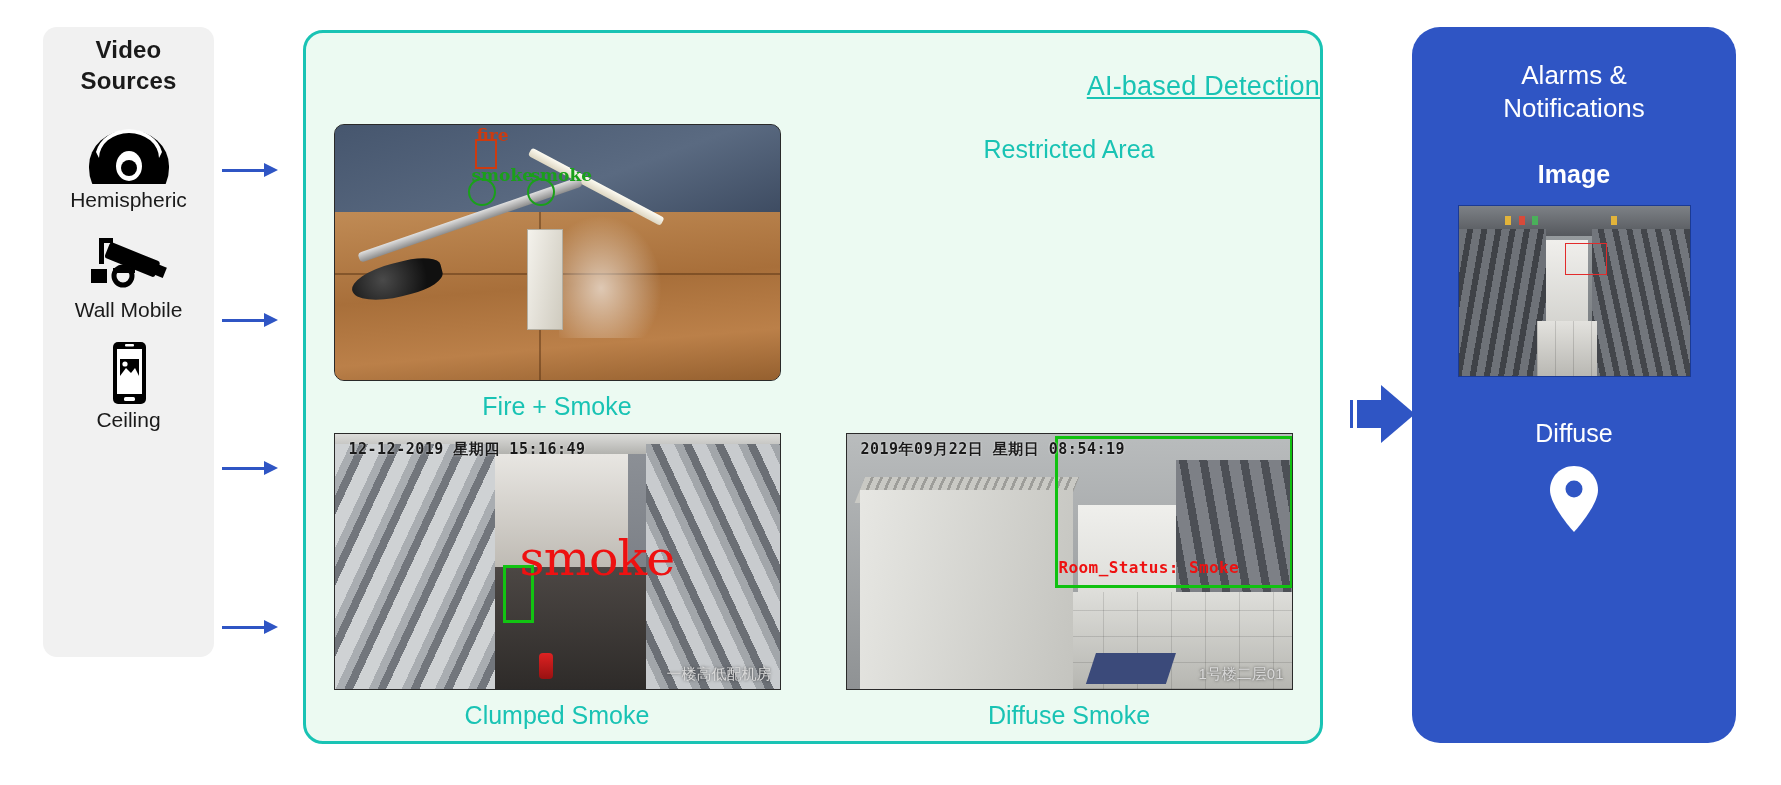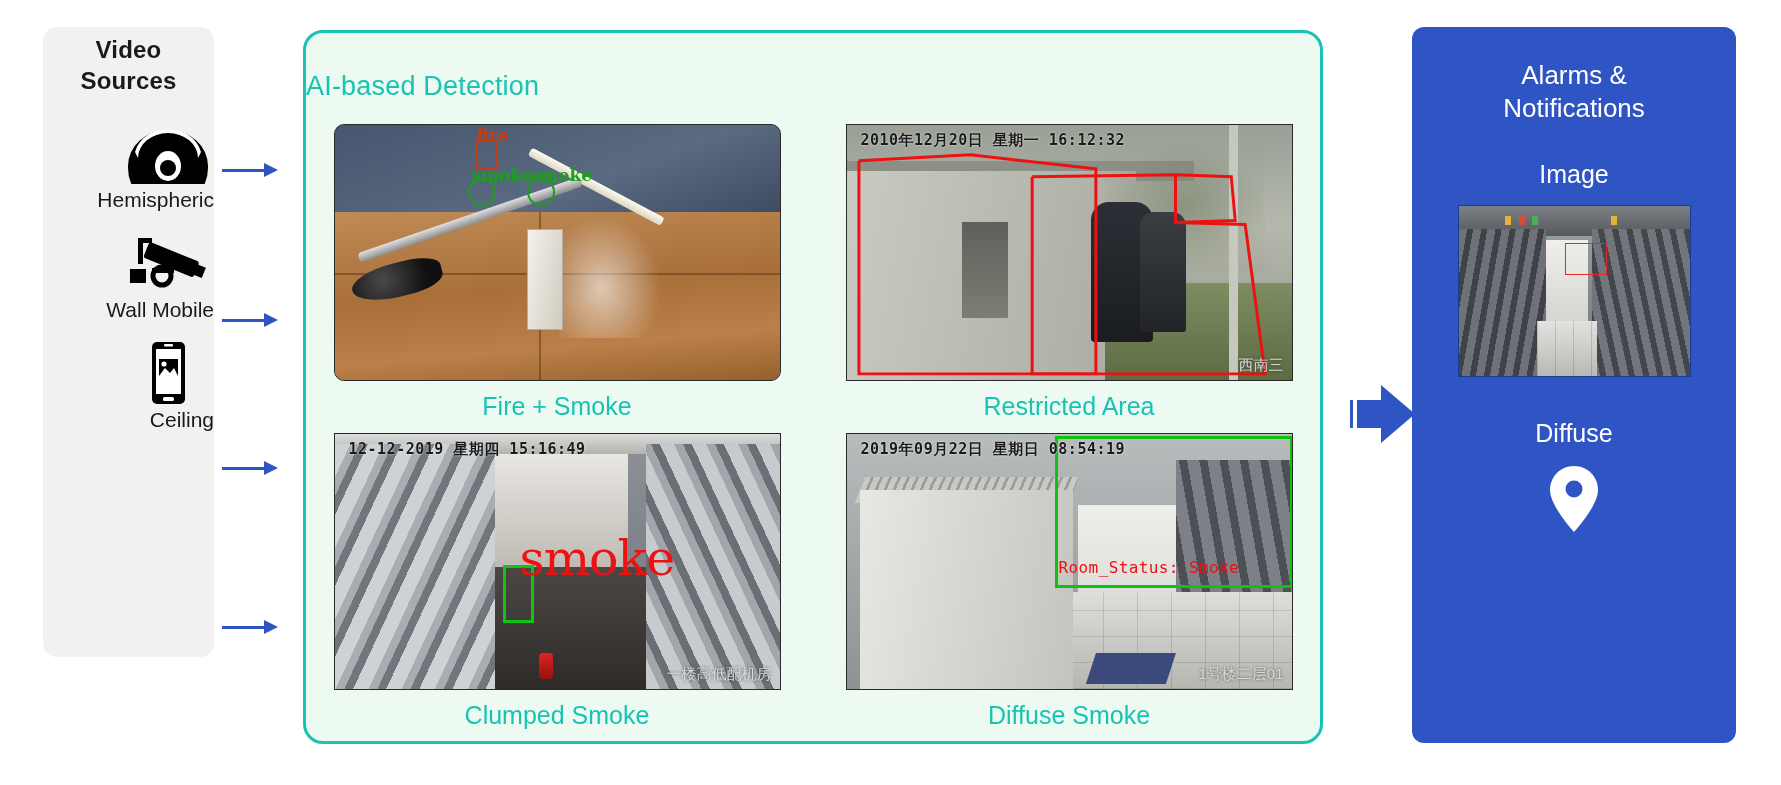--- a/index.html
+++ b/index.html
@@ -36,21 +36,21 @@
     color: #1a1a1a;
     line-height: 1.28;
     text-align: center;
     letter-spacing: .2px;
   }
   .source-item {
     margin-top: 20px;
     width: 100%;
     display: flex;
     flex-direction: column;
-    align-items: flex-end;
+    align-items: center;
   }
   .source-item.first { margin-top: 26px; }
   .source-icon { height: 62px; display: flex; align-items: center; justify-content: center; }
   .source-label {
     margin-top: 4px;
     font-size: 21px;
     color: #1a1a1a;
     text-align: center;
     white-space: nowrap;
   }
@@ -78,24 +78,25 @@
     position: absolute;
     left: 303px; top: 30px;
     width: 1020px; height: 714px;
     background: #ecfaf2;
     border: 3px solid #19c3b4;
     border-radius: 20px;
     box-sizing: border-box;
   }
   .detect-title {
     margin-top: 38px;
-    text-align: left;
+    text-align: right;
     font-size: 27px;
     color: #19c3b4;
     letter-spacing: .2px;
+    text-decoration: underline;
   }
   .detect-grid {
     margin: 22px auto 0 auto;
     width: 960px;
     display: grid;
     grid-template-columns: 1fr 1fr;
     grid-column-gap: 64px;
     grid-row-gap: 12px;
   }
   .cell { display: flex; flex-direction: column; align-items: center; }
@@ -237,50 +238,50 @@
     background: repeating-linear-gradient(92deg,#c9c9c4 0 6px,#9d9d99 6px 9px);
     transform: skewX(-22deg); }
   .sc-diff .rcks { position:absolute; right: 0; top: 10%; width: 26%; height: 66%;
     background: repeating-linear-gradient(80deg,#7d8086 0 12px,#4c4f55 12px 20px); }
   .sc-diff .blue { position:absolute; left: 55%; bottom: 2%; width: 18%; height: 12%;
     background:#3b4a7a; transform: skewX(-18deg); }
   .bx-green-diff { position:absolute; left: 208px; top: 2px; width: 232px; height: 146px; border: 3px solid #10c210; }
   .room-status {
     position:absolute; left: 212px; top: 124px;
     font-family: "DejaVu Sans Mono", monospace;
-    font-size: 16px; font-weight: normal; color:#ee1111; letter-spacing: .4px;
+    font-size: 16px; font-weight: bold; color:#ee1111; letter-spacing: .4px;
     white-space: nowrap;
   }
 
   
   .big-arrow { position: absolute; left: 1345px; top: 385px; width: 72px; height: 58px; }
   .big-arrow .shaft { position:absolute; left: 0; top: 15px; width: 40px; height: 28px; background: #2f55c4; }
   .big-arrow .tip {
     position:absolute; left: 36px; top: 0; width: 0; height: 0;
     border-top: 29px solid transparent; border-bottom: 29px solid transparent;
     border-left: 34px solid #2f55c4;
   }
   .big-arrow .notch { position:absolute; left: 0; top: 15px; width: 5px; height: 28px; background: #ffffff; }
   .big-arrow .notch2 { position:absolute; left: 8px; top: 15px; width: 4px; height: 28px; background: #ffffff; }
 
   
   .alarm-panel {
     position: absolute;
     left: 1412px; top: 27px;
     width: 324px; height: 716px;
     background: #2f55c4;
-    border-radius: 12px;
+    border-radius: 28px;
     display: flex; flex-direction: column; align-items: center;
   }
   .alarm-title {
     margin-top: 32px;
     color: #ffffff; font-size: 26px; line-height: 1.28; text-align: center;
   }
   .alarm-sub {
-    margin-top: 34px; color:#ffffff; font-size: 25px; text-align:left;
+    margin-top: 34px; color:#ffffff; font-size: 25px; text-align:left;font-weight:bold;
   }
   .alarm-thumb {
     margin-top: 16px; width: 231px; height: 170px;
     position: relative; overflow: hidden; border: 1px solid #1b3a94;
     background: linear-gradient(#9ea3a6,#6e7276);
   }
   .alarm-thumb .ahall { position:absolute; left: 36%; top: 20%; width: 20%; height: 80%;
     background: linear-gradient(#f0efec,#c3c3be); }
   .alarm-thumb .aceil { position:absolute; left:0; top:0; width:100%; height: 18%;
     background: linear-gradient(#7d8186,#55585d); }
@@ -397,37 +398,20 @@
           <div class="lbl-fire">fire</div>
           <div class="cir-smoke cir-s1"></div>
           <div class="cir-smoke cir-s2"></div>
           <div class="lbl-smoke1">smoke</div>
           <div class="lbl-smoke2">smoke</div>
         </div>
         <div class="cell-caption">Fire + Smoke</div>
       </div>
 
       <div class="cell">
-        <div class="thumb sc-rest">
-          <div class="roof"></div>
-          <div class="bldg"></div>
-          <div class="tree"></div>
-          <div class="grass"></div>
-          <div class="pole"></div>
-          <div class="door"></div>
-          <div class="person"></div>
-          <div class="person2"></div>
-          <svg class="poly-red" viewBox="0 0 447 257" preserveAspectRatio="none">
-            <polyline points="12,36 124,30 250,44 250,250 12,250 12,36" fill="none" stroke="#ee1111" stroke-width="3"></polyline>
-            <polyline points="186,52 330,50 330,98 400,100 420,250 186,250 186,52" fill="none" stroke="#ee1111" stroke-width="3"></polyline>
-            <polyline points="330,50 386,52 390,96 330,98" fill="none" stroke="#ee1111" stroke-width="3"></polyline>
-          </svg>
-          <div class="ts">2010年12月20日  星期一  16:12:32</div>
-          <div class="corner-label">西南三</div>
-        </div>
         <div class="cell-caption">Restricted Area</div>
       </div>
 
       <div class="cell">
         <div class="thumb sc-clump">
           <div class="ceil"></div>
           <div class="farwall"></div>
           <div class="floor"></div>
           <div class="rackL"></div>
           <div class="rackR"></div>

